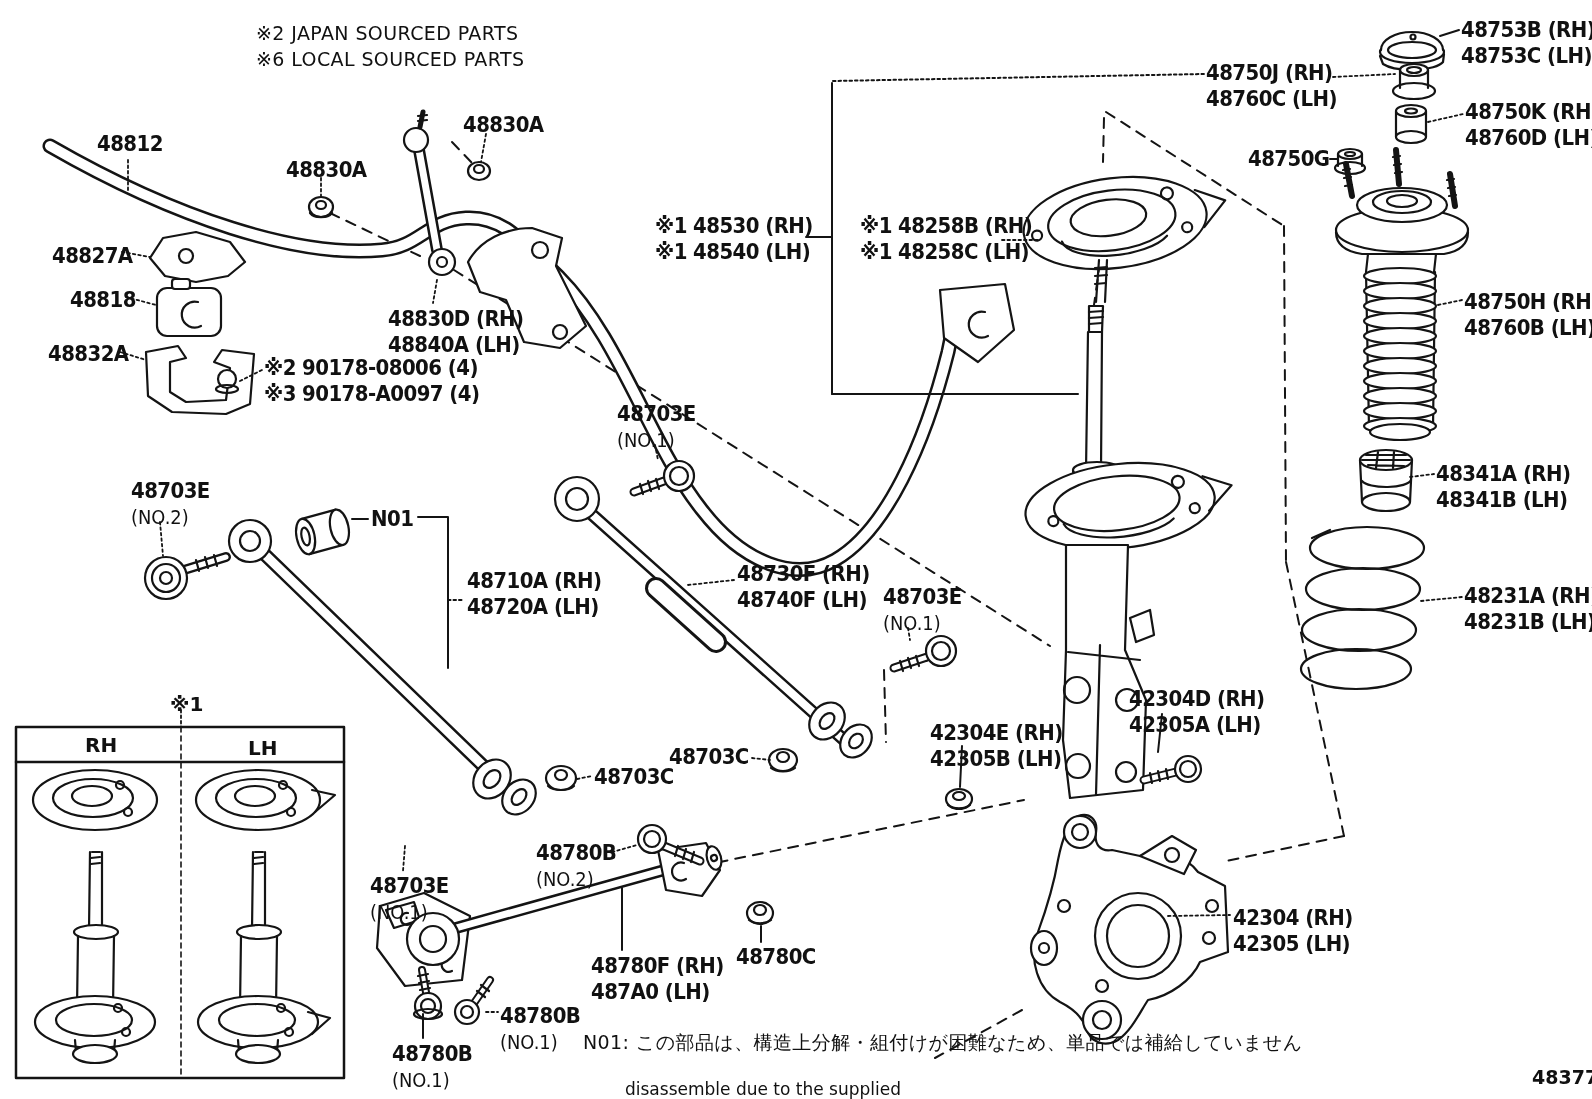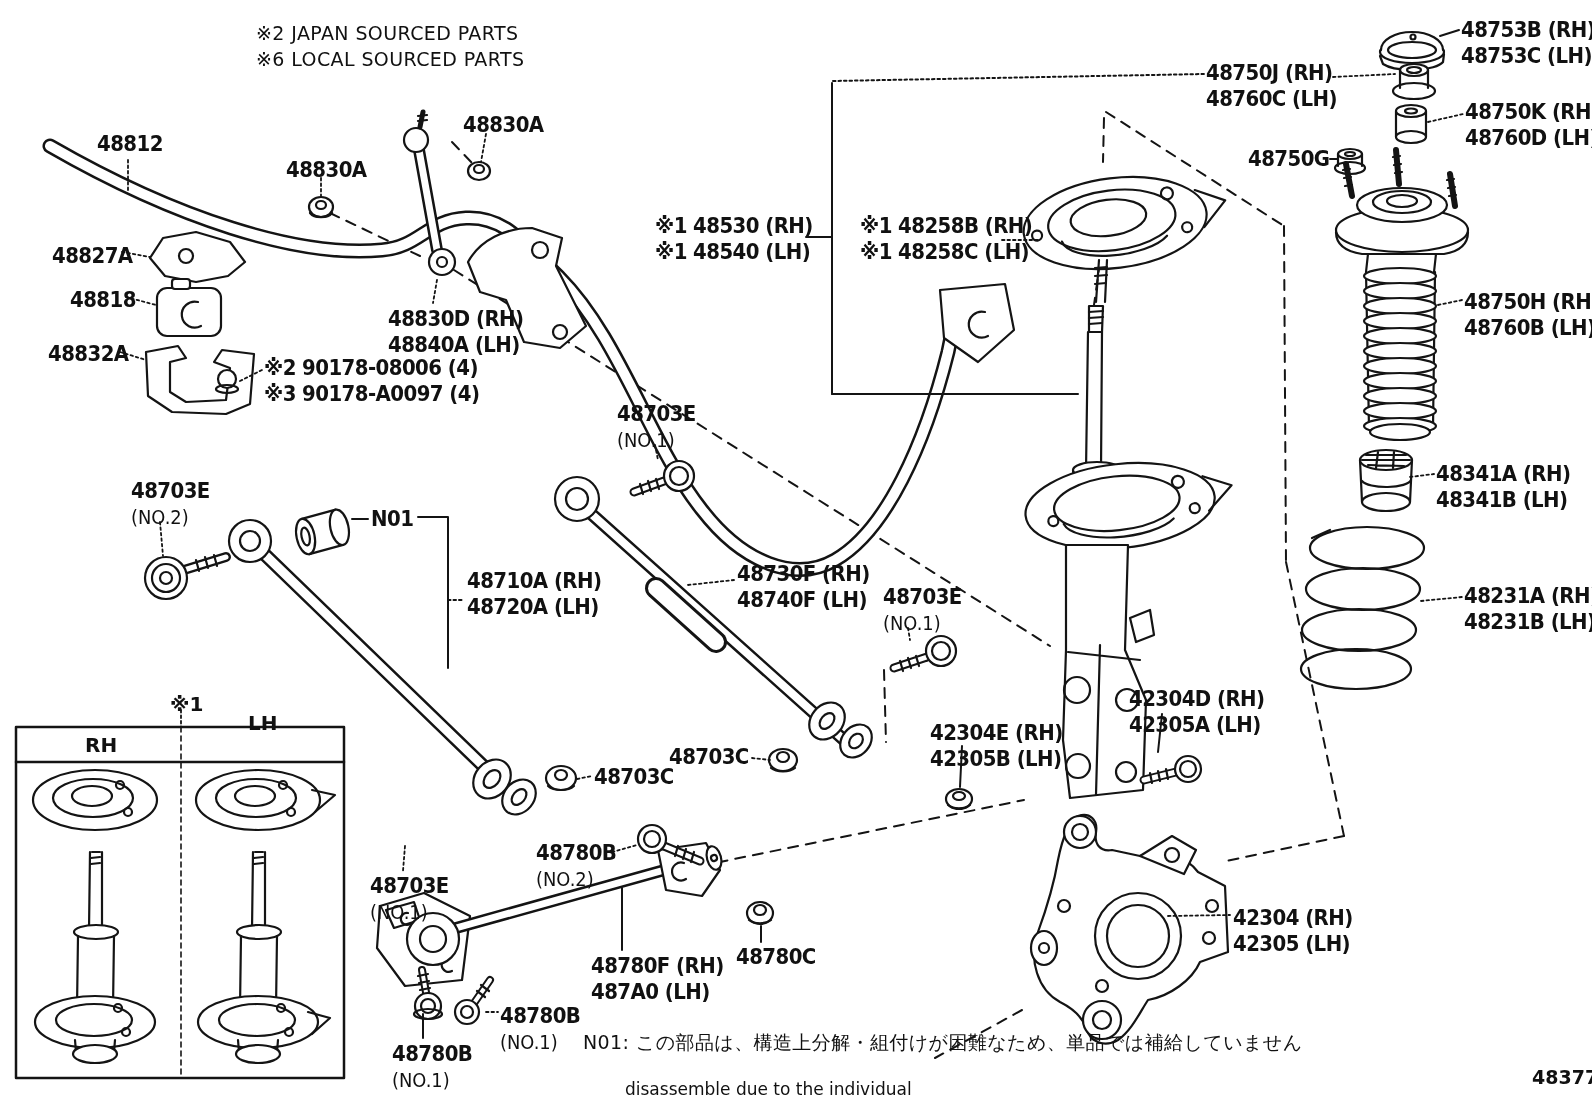--- a/index.html
+++ b/index.html
@@ -557,19 +557,19 @@
   <div>48341A (RH)</div>
       <div>48341B (LH)</div>
 </div>
 <div class="lbl" style="left:1464px;top:583px">
   <div>48231A (RH)</div>
       <div>48231B (LH)</div>
 </div>
 
 <div class="ref" style="left:170px;top:692px">※1</div>
 <div class="ref" style="left:85px;top:733px">RH</div>
-<div class="ref" style="left:248px;top:711px">LH</div>
+<div class="ref" style="left:248px;top:736px">LH</div>
 
 <div class="note" style="left:583px;top:1030px">N01: この部品は、構造上分解・組付けが困難なため、単品では補給していません</div>
-<div class="note-sm" style="left:625px;top:1079px">disassemble due to the individual</div>
+<div class="note-sm" style="left:625px;top:1079px">disassemble due to the supplied</div>
 <div class="code" style="left:1484px;top:1066px">483775A</div>
 
 </div>
 
 </body></html>

